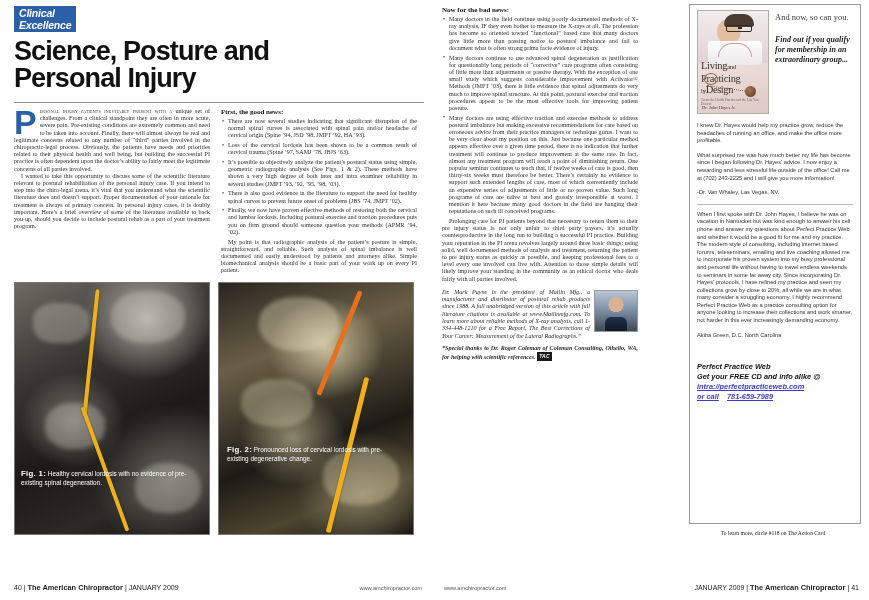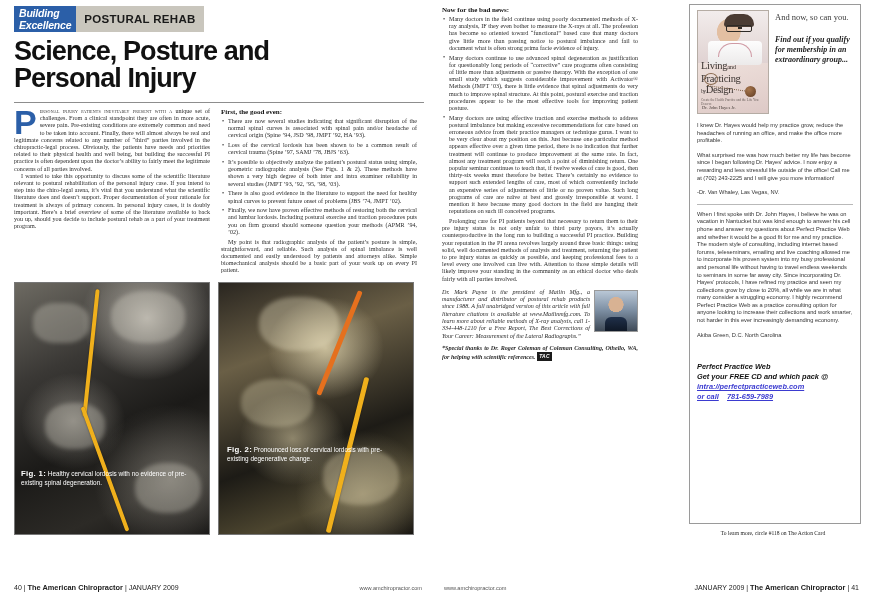--- a/index.html
+++ b/index.html
@@ -225,44 +225,43 @@
 </style>
 </head>
 <body>
 
 <div class="page">
 
   <div class="left-page">
 
     <div class="kicker">
       <div class="kicker-blue">
-        <div>Building</div>
+        <div>Clinical</div>
         <div>Excellence</div>
       </div>
-      <div class="kicker-grey">POSTURAL REHAB</div>
     </div>
 
     <div class="headline">
       <div>Science, Posture and</div>
       <div>Personal Injury</div>
     </div>
 
     <hr class="rule">
 
     <div class="cols2">
 
       <div class="col">
         <div class="body-txt">
           <p class="noind dropcap-para"><span class="dropcap">P</span><span class="smallcaps">ersonal injury patients inevitably present with a</span><span> unique set of challenges. From a clinical standpoint they are often in more acute, severe pain. Pre-existing conditions are extremely common and need to be taken into account. Finally, there will almost always be real and legitimate concerns related to any number of “third” parties involved in the chiropractic-legal process. Obviously, the patients have needs and priorities related to their physical health and well being, but building the successful PI practice is often dependent upon the doctor’s ability to fairly meet the legitimate concerns of all parties involved.</span></p>
           <p>I wanted to take this opportunity to discuss some of the scientific literature relevant to postural rehabilitation of the personal injury case. If you intend to step into the chiro-legal arena, it’s vital that you understand what the scientific literature does and doesn’t support. Proper documentation of your rationale for treatment is always of primary concern. In personal injury cases, it is doubly important. Here’s a brief overview of some of the literature available to back you up, should you decide to include postural rehab as a part of your treatment program.</p>
         </div>
       </div>
 
       <div class="col">
-        <div class="subhead">First, the good even:</div>
+        <div class="subhead">First, the good news:</div>
         <ul class="bullets">
           <li>There are now several studies indicating that significant disruption of the normal spinal curves is associated with spinal pain and/or headache of cervical origin (Spine ’94, JSD ’98, JMPT ’92, HA ’93).</li>
           <li>Loss of the cervical lordosis has been shown to be a common result of cervical trauma (Spine ’97, SAMJ ’78, JBJS ’63).</li>
           <li>It’s possible to objectively analyze the patient’s postural status using simple, geometric radiographic analysis (See Figs. 1 &amp; 2). These methods have shown a very high degree of both inter and intra examiner reliability in several studies (JMPT ’93, ’92, ’95, ’98, ’03).</li>
           <li>There is also good evidence in the literature to support the need for healthy spinal curves to prevent future onset of problems (JBS ’74, JMPT ’02).</li>
           <li>Finally, we now have proven effective methods of restoring both the cervical and lumbar lordosis. Including postural exercise and traction procedures puts you on firm ground should someone question your methods (APMR ’94, ’02).</li>
         </ul>
         <div class="body-txt">
           <p>My point is that radiographic analysis of the patient’s posture is simple, straightforward, and reliable. Such analysis of spinal imbalance is well documented and easily understood by patients and attorneys alike. Simple biomechanical analysis should be a basic part of your work up on every PI patient.</p>
         </div>
@@ -376,21 +375,21 @@
         <p>I knew Dr. Hayes would help my practice grow, reduce the headaches of running an office, and make the office more profitable.</p>
         <p>What surprised me was how much better my life has become since I began following Dr. Hayes' advice. I now enjoy a rewarding and less stressful life outside of the office! Call me at (702) 243-2225 and I will give you more information!</p>
         <div class="sig">-Dr. Van Whaley, Las Vegas, NV.</div>
         <hr class="ad-divider">
         <p>When I first spoke with Dr. John Hayes, I believe he was on vacation in Nantucket but was kind enough to answer his cell phone and answer my questions about Perfect Practice Web and whether it would be a good fit for me and my practice.  The modern style of consulting, including internet based forums, teleseminars, emailing and live coaching allowed me to incorporate his proven system into my busy professional and personal life without having to travel endless weekends to seminars in some far away city.  Since incorporating Dr. Hayes' protocols, I have refined my practice and seen my collections grow by close to 20%, all while we are in what many consider a struggling economy.  I highly recommend Perfect Practice Web as a practice consulting option for anyone looking to increase their collections and work smarter, not harder in this ever increasingly demanding economy.</p>
         <div class="sig">Akiba Green, D.C. North Carolina</div>
       </div>
 
       <div class="cta" style="margin-top:23px;">
         <div>Perfect Practice Web</div>
-        <div>Get your FREE CD and which pack @</div>
+        <div>Get your FREE CD and info alike @</div>
         <div class="ul">intra://perfectpracticeweb.com</div>
         <div>
           <span class="ul">or call</span>
           &nbsp;&nbsp;
           <span class="ul">781-659-7989</span>
         </div>
       </div>
     </div>
 
     <div class="ad-note">To learn more, circle #118 on The Action Card</div>

